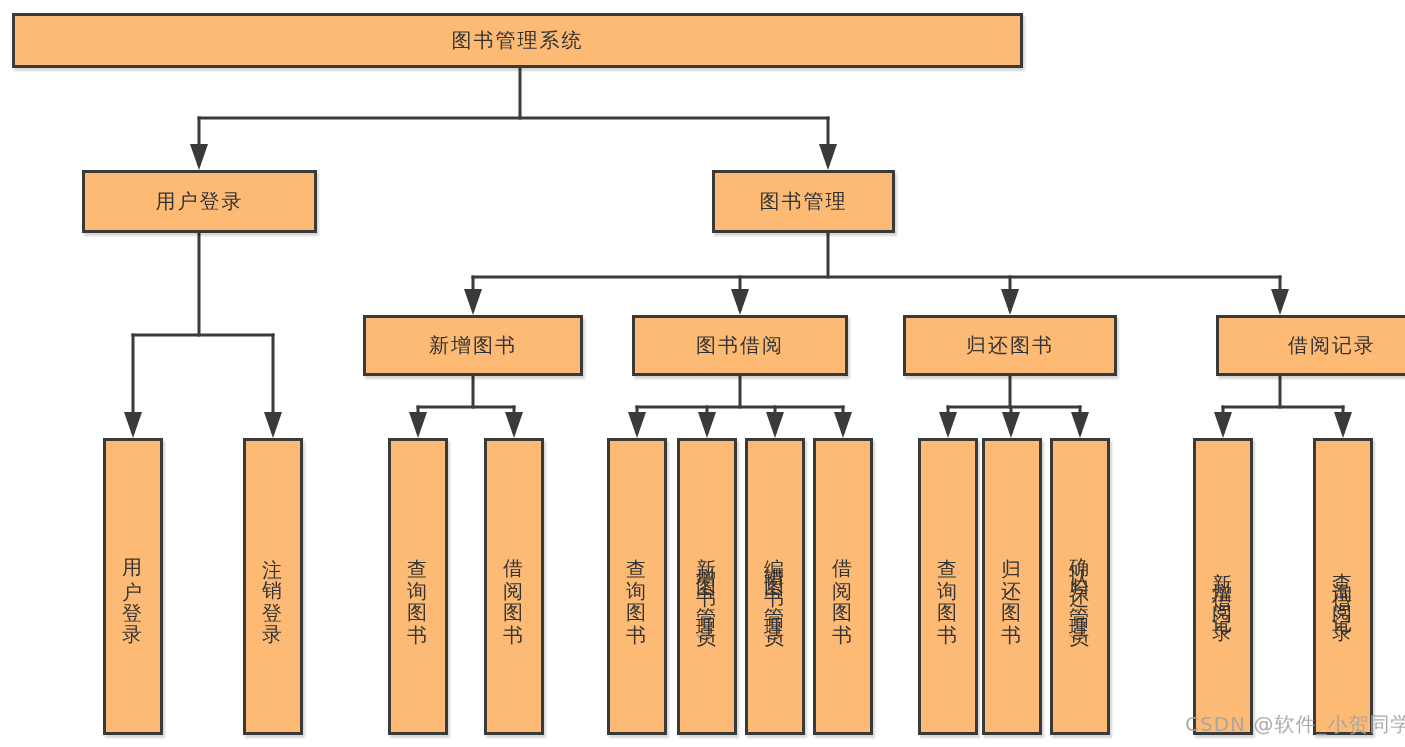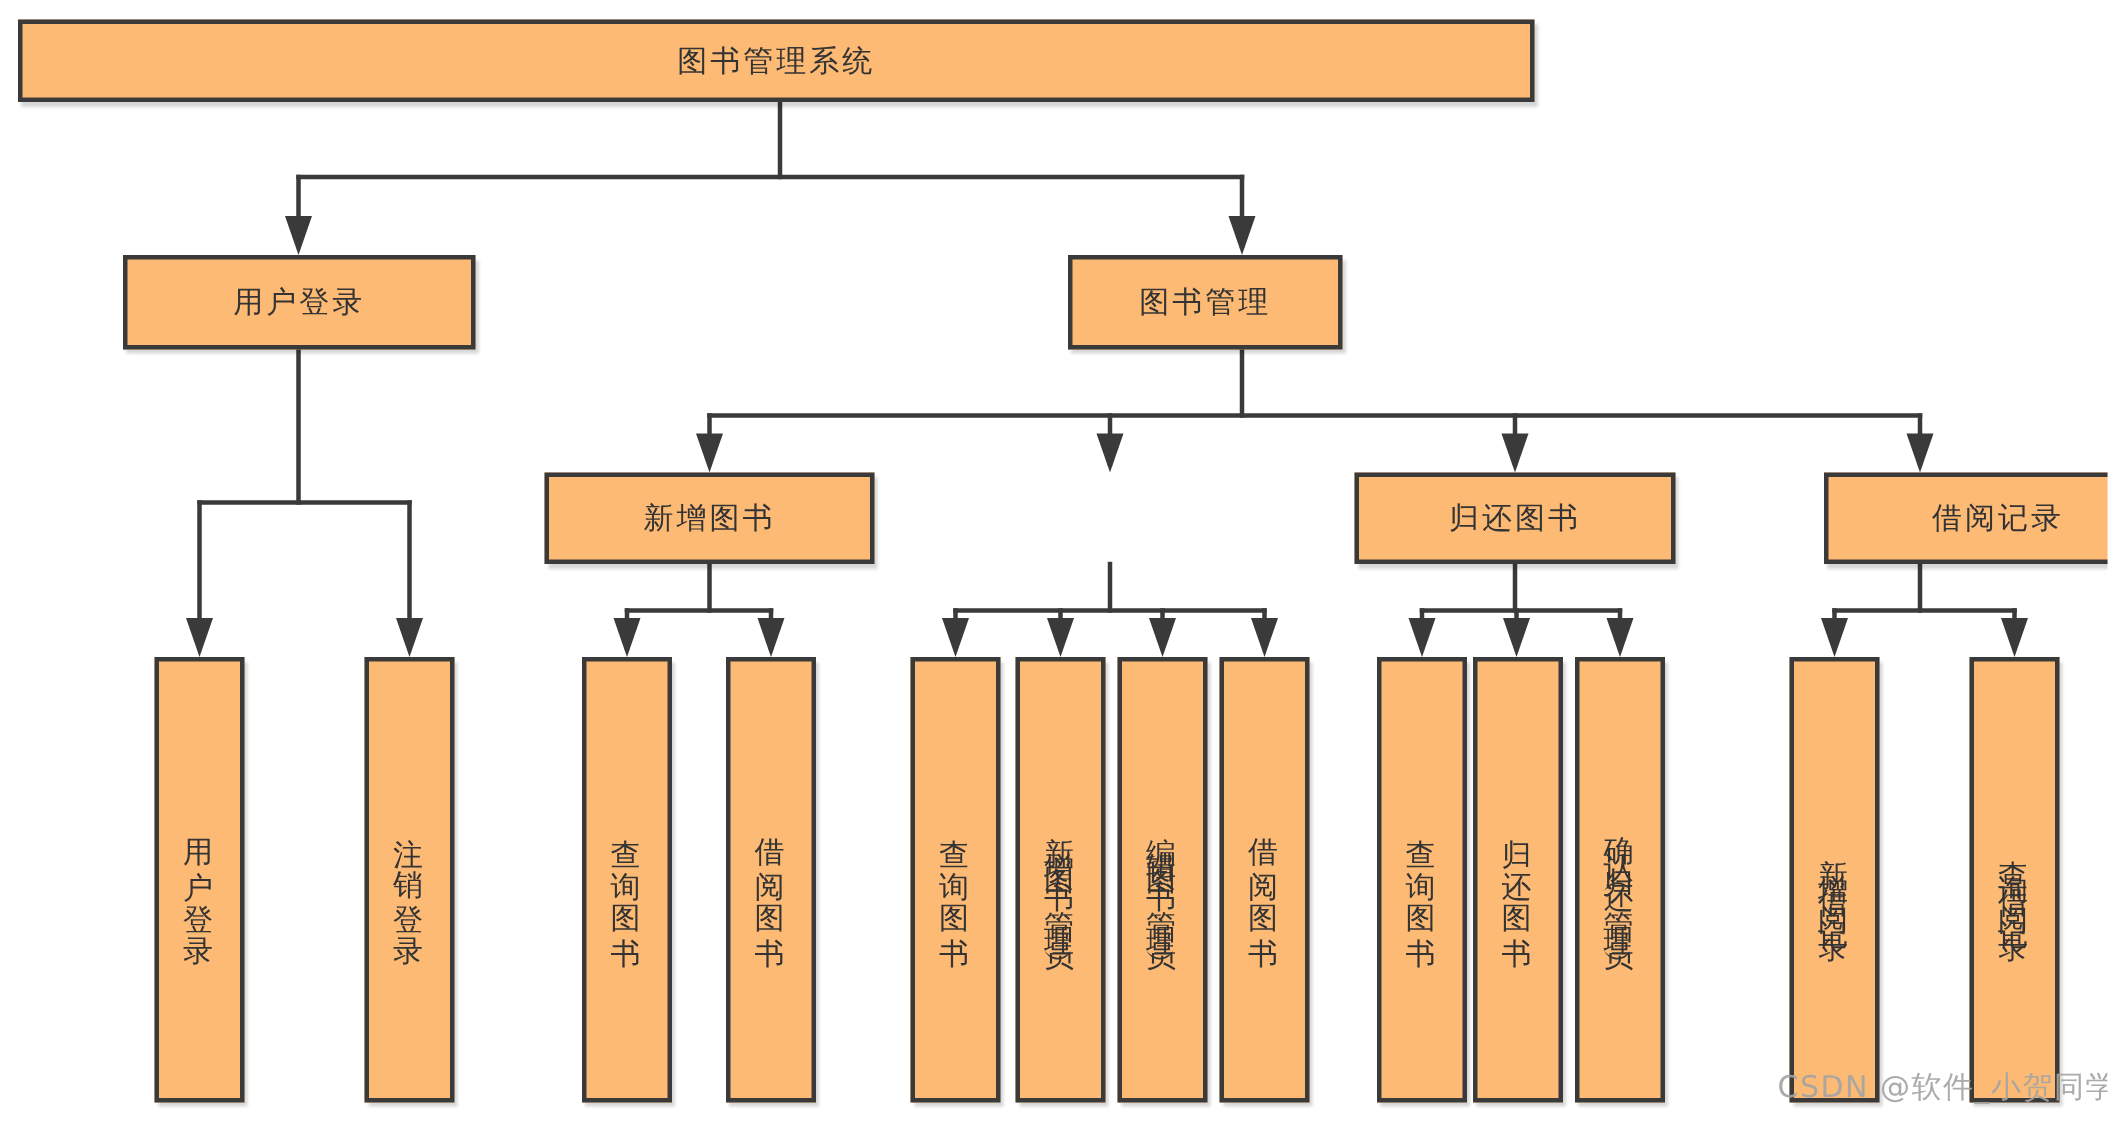--- a/index.html
+++ b/index.html
@@ -150,20 +150,23 @@
   <div class="node n-l2-0">
     <span class="h-label">用户登录</span>
   </div>
   <div class="node n-l2-1">
     <span class="h-label">图书管理</span>
   </div>
 
   <div class="node n-l3-0">
     <span class="h-label">新增图书</span>
   </div>
+  <div class="node n-l3-1">
+    <span class="h-label">图书借阅</span>
+  </div>
   <div class="node n-l3-2">
     <span class="h-label">归还图书</span>
   </div>
   <div class="node n-l3-3">
     <span class="h-label">借阅记录</span>
   </div>
 
   <div class="node leaf n-leaf-0">
     <span class="v-label sp-wide">用户登录</span>
   </div>

